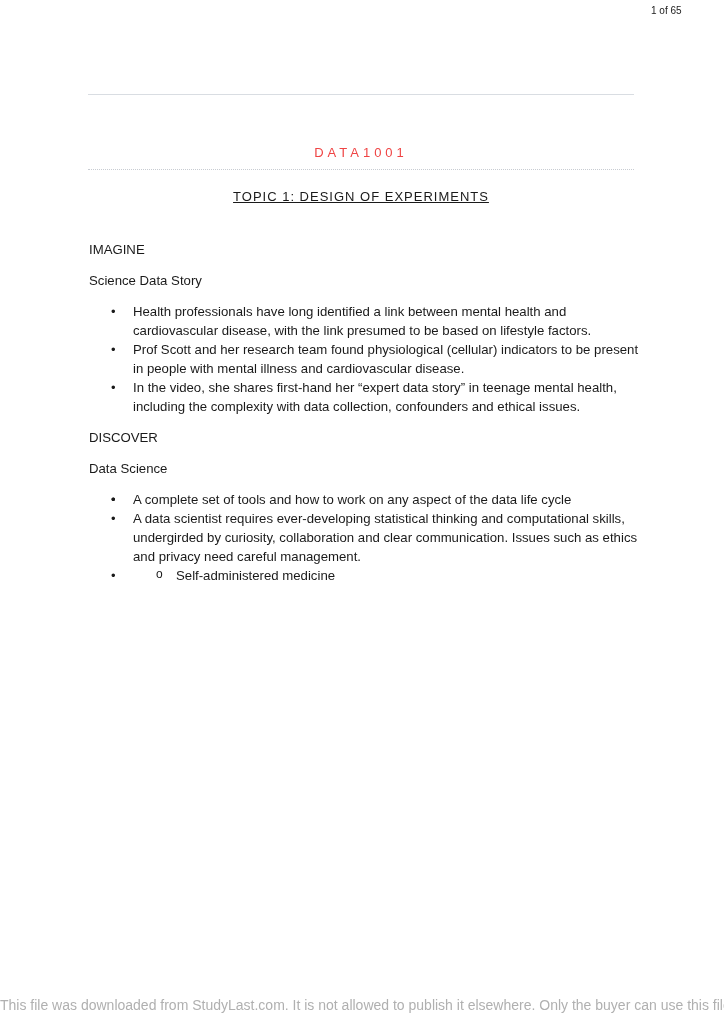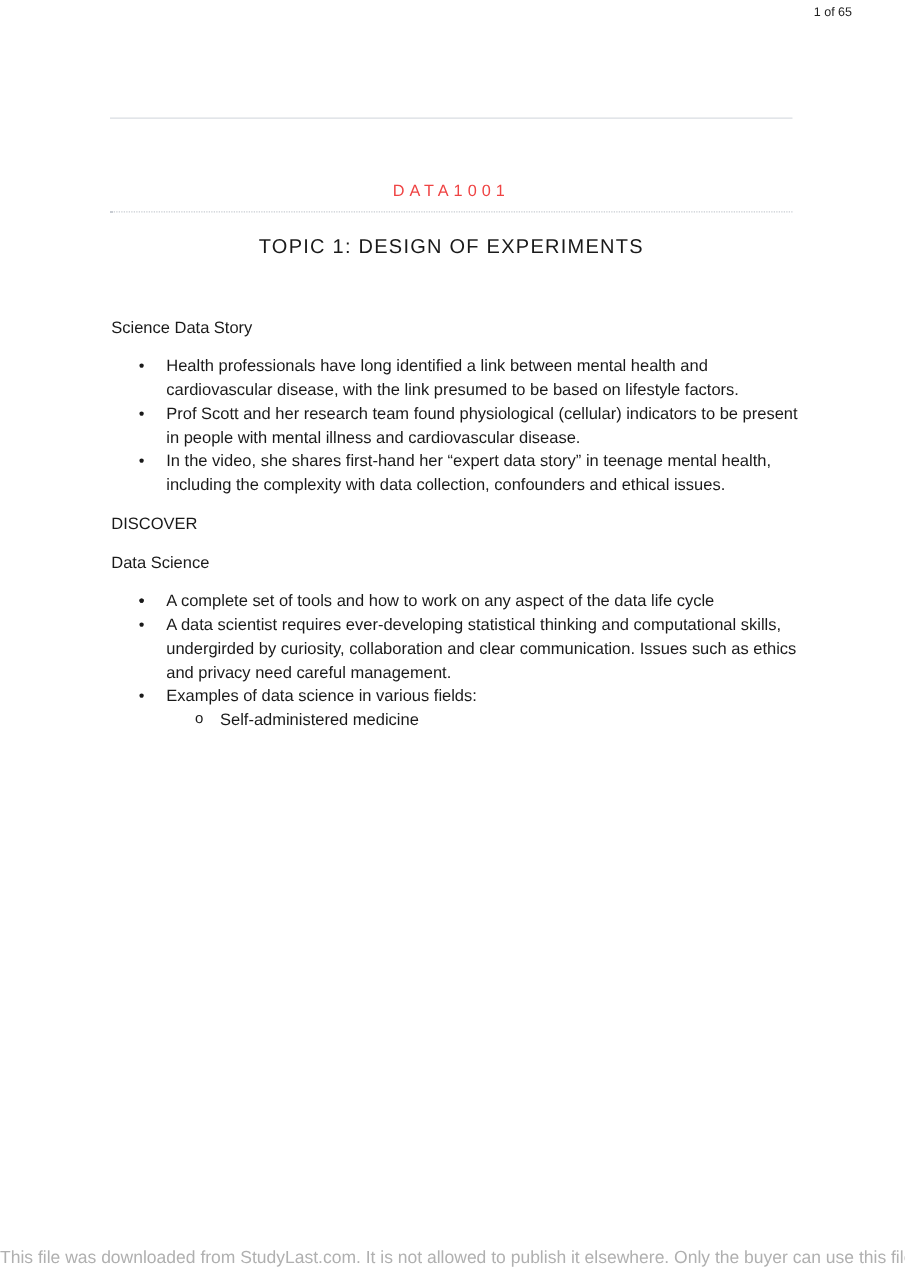--- a/index.html
+++ b/index.html
@@ -13,21 +13,21 @@
   }
   .rule { position: absolute; left: 88px; width: 546px; height: 0; border-top: 1px solid #d9dde2; }
   .rule.top { top: 94px; }
   .rule.mid { top: 169px; border-top: 1px dotted #c8ccd2; }
   .course {
     position: absolute; top: 145px; left: 88px; width: 546px; text-align: center;
     font-size: 13px; letter-spacing: 4px; color: #ef4444;
   }
   .topic {
     position: absolute; top: 189px; left: 88px; width: 546px; text-align: center;
-    font-size: 16px; letter-spacing: 1px; color: #1a1a1a;
+    font-size: 13px; letter-spacing: 1px; color: #1a1a1a; text-decoration: underline;
   }
   .doc { position: absolute; left: 89px; top: 240px; width: 560px; font-size: 13.2px; line-height: 19px; }
   .h { margin: 0; }
   .sub { margin: 12px 0 12px 0; }
   ul.bullets { list-style: none; margin: 0 0 12px 0; padding: 0; }
   ul.bullets > li { position: relative; padding-left: 44px; }
   ul.bullets > li .dot {
     position: absolute; left: 22px; top: 0; font-size: 13px;
   }
   ul.subs { list-style: none; margin: 0; padding: 0; }
@@ -43,36 +43,37 @@
 
 <div class="page-num">1 of 65</div>
 
 <div class="rule top"></div>
 <div class="course">DATA1001</div>
 <div class="rule mid"></div>
 <div class="topic">TOPIC 1: DESIGN OF EXPERIMENTS</div>
 
 <div class="doc">
   <section>
+    <p class="h">IMAGINE</p>
     <p class="sub">Science Data Story</p>
     <ul class="bullets">
       <li><span class="dot">•</span><span>Health professionals have long identified a link between mental health and cardiovascular disease, with the link presumed to be based on lifestyle factors.</span></li>
       <li><span class="dot">•</span><span>Prof Scott and her research team found physiological (cellular) indicators to be present in people with mental illness and cardiovascular disease.</span></li>
       <li><span class="dot">•</span><span>In the video, she shares first-hand her “expert data story” in teenage mental health, including the complexity with data collection, confounders and ethical issues.</span></li>
     </ul>
   </section>
 
   <section>
     <p class="h">DISCOVER</p>
     <p class="sub">Data Science</p>
     <ul class="bullets">
       <li><span class="dot">•</span></li>
       <li><span class="dot">•</span><span>A complete set of tools and how to work on any aspect of the data life cycle</span></li>
       <li><span class="dot">•</span><span>A data scientist requires ever-developing statistical thinking and computational skills, undergirded by curiosity, collaboration and clear communication. Issues such as ethics and privacy need careful management.</span></li>
-      <li><span class="dot">•</span><span>Examples of data science in various fields:</span>
+      <li><span class="dot">•</span>
         <ul class="subs">
           <li><span class="circ">o</span><span>Self-administered medicine</span></li>
         </ul>
       </li>
     </ul>
   </section>
 </div>
 
 <div class="footer">This file was downloaded from StudyLast.com. It is not allowed to publish it elsewhere. Only the buyer can use this file.</div>
 

